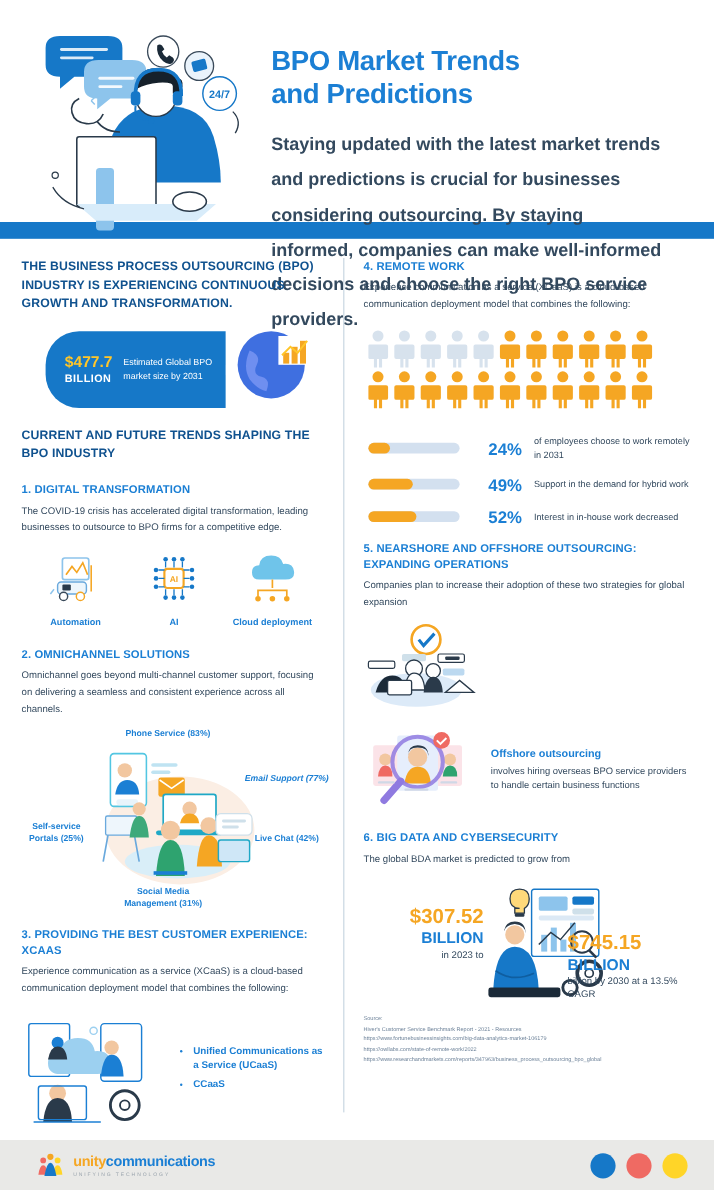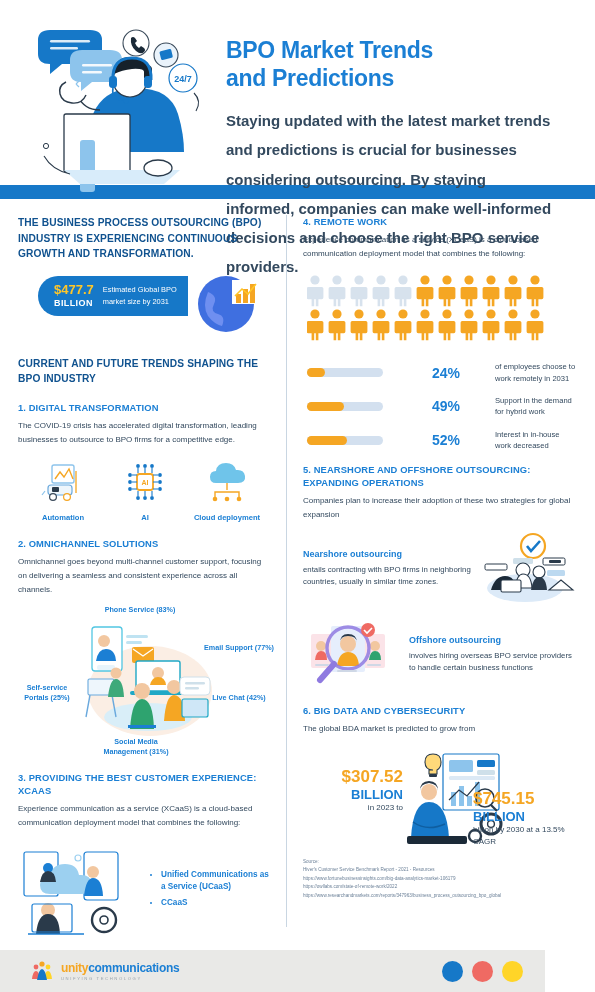--- a/index.html
+++ b/index.html
@@ -38,21 +38,21 @@
   }
   .h-sec{
     font-size:9.4px;font-weight:bold;color:#1b7fd4;line-height:1.4;
     margin:0 0 5px 0;text-transform:uppercase;letter-spacing:0.1px;
   }
   .body-txt{font-size:8px;line-height:1.75;color:#33495e;margin:0;}
 
   
   .pill-wrap{position:relative;height:60px;margin:6px 0 20px 0;}
   .pill{
-    position:absolute;left:20px;top:0;width:150px;height:40px;
+    position:absolute;left:20px;top:0;width:150px;height:64px;
     background:#1678c8;border-radius:28px 0 0 28px;
     display:flex;align-items:center;padding-left:16px;box-sizing:border-box;
   }
   .pill-num{font-size:13px;font-weight:bold;color:#ffc629;line-height:1.15;}
   .pill-bil{font-size:9px;font-weight:bold;color:#fff;letter-spacing:0.4px;}
   .pill-desc{font-size:7.4px;color:#fff;line-height:1.55;margin-left:9px;}
   .globe{position:absolute;left:178px;top:-4px;width:64px;height:64px;}
 
   
   .icon-row{display:flex;justify-content:space-between;margin:14px 6px 8px 6px;}
@@ -68,21 +68,21 @@
   .xcaas-art{width:118px;height:96px;flex:0 0 118px;}
   .xcaas-list{padding-left:12px;font-size:8.2px;font-weight:bold;color:#1b7fd4;line-height:1.5;}
   .xcaas-list li{margin-bottom:3px;}
   .xcaas-list ul{margin:0;padding-left:13px;}
 
   
   .pictogram{margin:14px 0 12px 4px;}
 
   
   .bars{margin:4px 0 10px 4px;}
-  .bar-row{display:flex;align-items:center;margin-bottom:11px;gap:25px;}
+  .bar-row{display:flex;align-items:center;margin-bottom:11px;}
   .bar-track{width:76px;height:9px;border-radius:5px;background:#d3e0ef;position:relative;flex:0 0 76px;}
   .bar-fill{position:absolute;left:0;top:0;height:9px;border-radius:5px;background:#f5a623;}
   .bar-pct{font-size:14px;font-weight:bold;color:#1b7fd4;width:44px;text-align:right;margin-left:8px;flex:0 0 44px;}
   .bar-txt{font-size:7.6px;line-height:1.5;color:#33495e;margin-left:10px;}
 
   
   .shore{display:flex;align-items:center;margin-top:10px;}
   .shore-txt{font-size:7.8px;line-height:1.6;color:#33495e;}
   .shore-ttl{font-size:9px;font-weight:bold;color:#1b7fd4;display:block;margin-bottom:2px;}
   .shore-art{flex:0 0 96px;width:96px;height:72px;}
@@ -94,21 +94,21 @@
   .bda-sub{font-size:8px;color:#33495e;line-height:1.45;}
   .bda-left{position:absolute;left:4px;top:26px;width:96px;text-align:right;}
   .bda-right{position:absolute;right:0px;top:48px;width:104px;text-align:left;}
   .bda-art{position:absolute;left:96px;top:6px;width:112px;height:100px;}
 
   
   .sources{margin-top:8px;font-size:4.6px;line-height:1.85;color:#6d8299;word-break:break-all;}
 
   
   .footer{
-    position:absolute;left:0;bottom:0;width:545px;height:42px;background:#e9e9e7;
+    position:absolute;left:0;bottom:0;width:595px;height:42px;background:#e9e9e7;
     display:flex;align-items:center;justify-content:space-between;padding:0 22px 0 30px;box-sizing:border-box;
   }
   .logo{display:flex;align-items:center;}
   .logo-text{margin-left:7px;}
   .logo-main{font-size:12px;font-weight:bold;line-height:1;letter-spacing:-0.3px;}
   .logo-unity{color:#f5a623;}
   .logo-comm{color:#1b7fd4;}
   .logo-tag{font-size:4.2px;letter-spacing:1.6px;color:#9aa4ad;margin-top:2px;}
   .dots{display:flex;gap:9px;}
   .dot{width:21px;height:21px;border-radius:50%;}
@@ -258,21 +258,21 @@
           </div>
         </div>
       </div>
 
       <div style="margin-top:14px;">
         <div class="h-sec">2. OMNICHANNEL SOLUTIONS</div>
         <p class="body-txt">Omnichannel goes beyond multi-channel customer support, focusing on delivering a seamless and consistent experience across all channels.</p>
 
         <div class="omni">
           <div class="omni-lab" style="left:62px;top:0;width:120px;">Phone Service (83%)</div>
-          <div class="omni-lab" style="right:-2px;top:38px;width:70px;">Email Support (77%)</div>
+          <div class="omni-lab" style="right:-2px;top:38px;width:70px;font-style:italic;">Email Support (77%)</div>
           <div class="omni-lab" style="right:2px;top:88px;width:62px;">Live Chat (42%)</div>
           <div class="omni-lab" style="left:78px;bottom:-2px;width:80px;">Social Media Management (31%)</div>
           <div class="omni-lab" style="left:0px;top:78px;width:58px;">Self-service Portals (25%)</div>
 
           <svg width="160" height="122" viewBox="0 0 160 122" style="position:absolute;left:52px;top:16px;">
             <ellipse cx="80" cy="70" rx="62" ry="45" fill="#fbeee4"></ellipse>
             <ellipse cx="78" cy="96" rx="44" ry="14" fill="#d9eef8"></ellipse>
 
             <rect x="22" y="6" width="30" height="44" rx="3" fill="#fff" stroke="#52c6e2" stroke-width="1.3"></rect>
             <circle cx="34" cy="20" r="6" fill="#f2c7a0"></circle>
@@ -467,24 +467,20 @@
             <div class="bar-txt">Interest in in-house work decreased</div>
           </div>
         </div>
       </div>
 
       <div style="margin-top:8px;">
         <div class="h-sec">5. NEARSHORE AND OFFSHORE OUTSOURCING: EXPANDING OPERATIONS</div>
         <p class="body-txt">Companies plan to increase their adoption of these two strategies for global expansion</p>
 
         <div class="shore">
-          <div class="shore-txt">
-            <span class="shore-ttl">Nearshore outsourcing</span>
-            <span>entails contracting with BPO firms in neighboring countries, usually in similar time zones.</span>
-          </div>
           <div class="shore-art">
             <svg width="96" height="72" viewBox="0 0 96 72">
               <ellipse cx="44" cy="56" rx="38" ry="14" fill="#dceaf8"></ellipse>
               <circle cx="52" cy="14" r="12" fill="none" stroke="#f5a623" stroke-width="2.2"></circle>
               <path d="M46 14 l4 5 9-10" fill="none" stroke="#1678c8" stroke-width="2.6"></path>
               <rect x="4" y="32" width="22" height="6" rx="1.5" fill="#fff" stroke="#2a3a4a" stroke-width="1"></rect>
               <rect x="32" y="26" width="20" height="6" rx="1.5" fill="#cfe0ea"></rect>
               <rect x="62" y="26" width="22" height="7" rx="1.5" fill="#fff" stroke="#2a3a4a" stroke-width="1"></rect>
               <rect x="68" y="28" width="12" height="3" rx="1" fill="#2a3a4a"></rect>
               <rect x="66" y="38" width="18" height="6" rx="1.5" fill="#bcd9f0"></rect>

